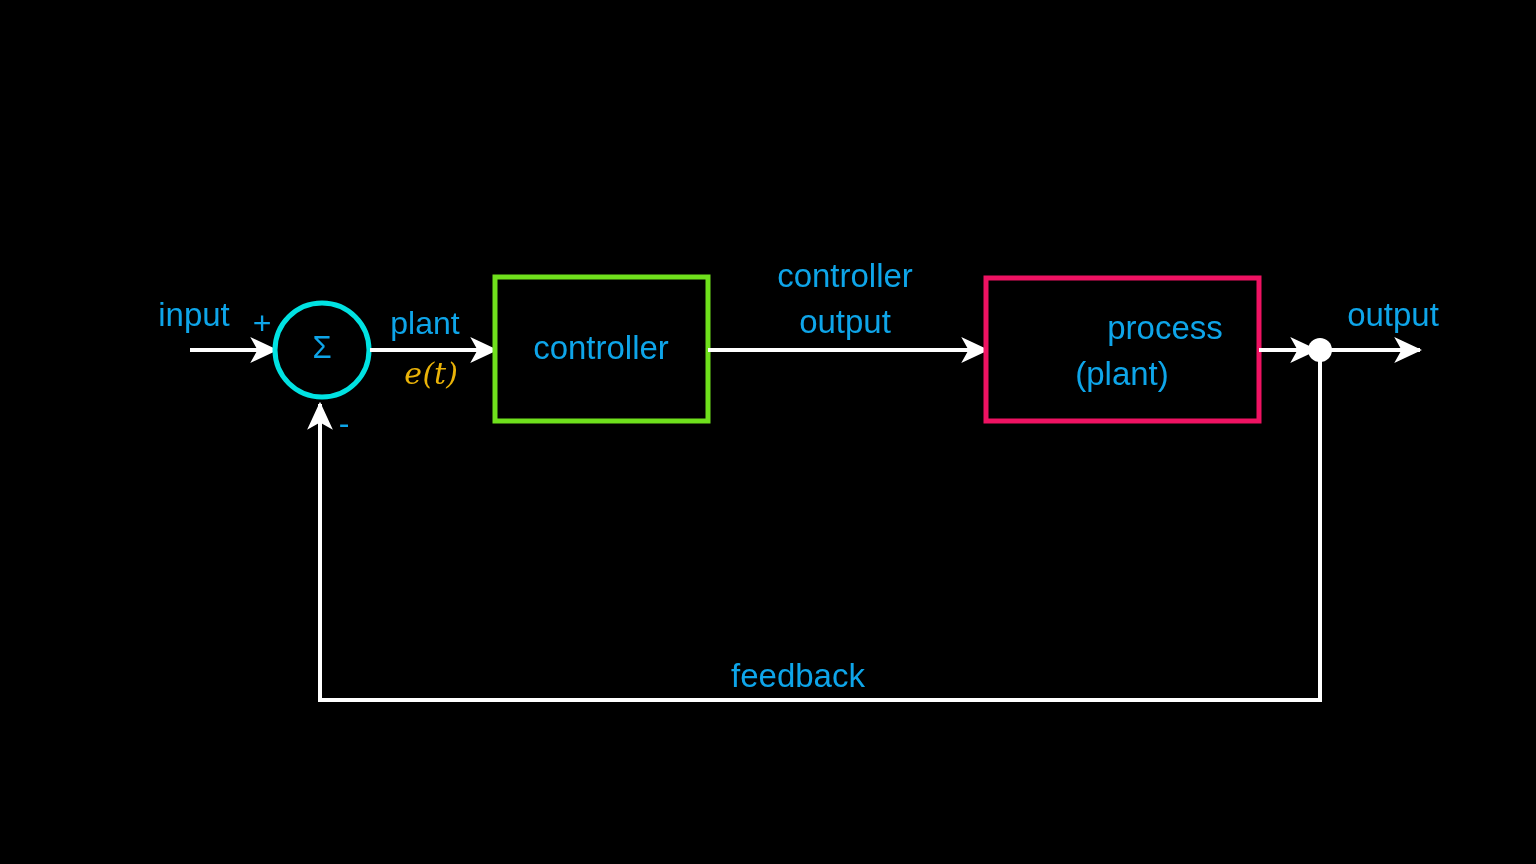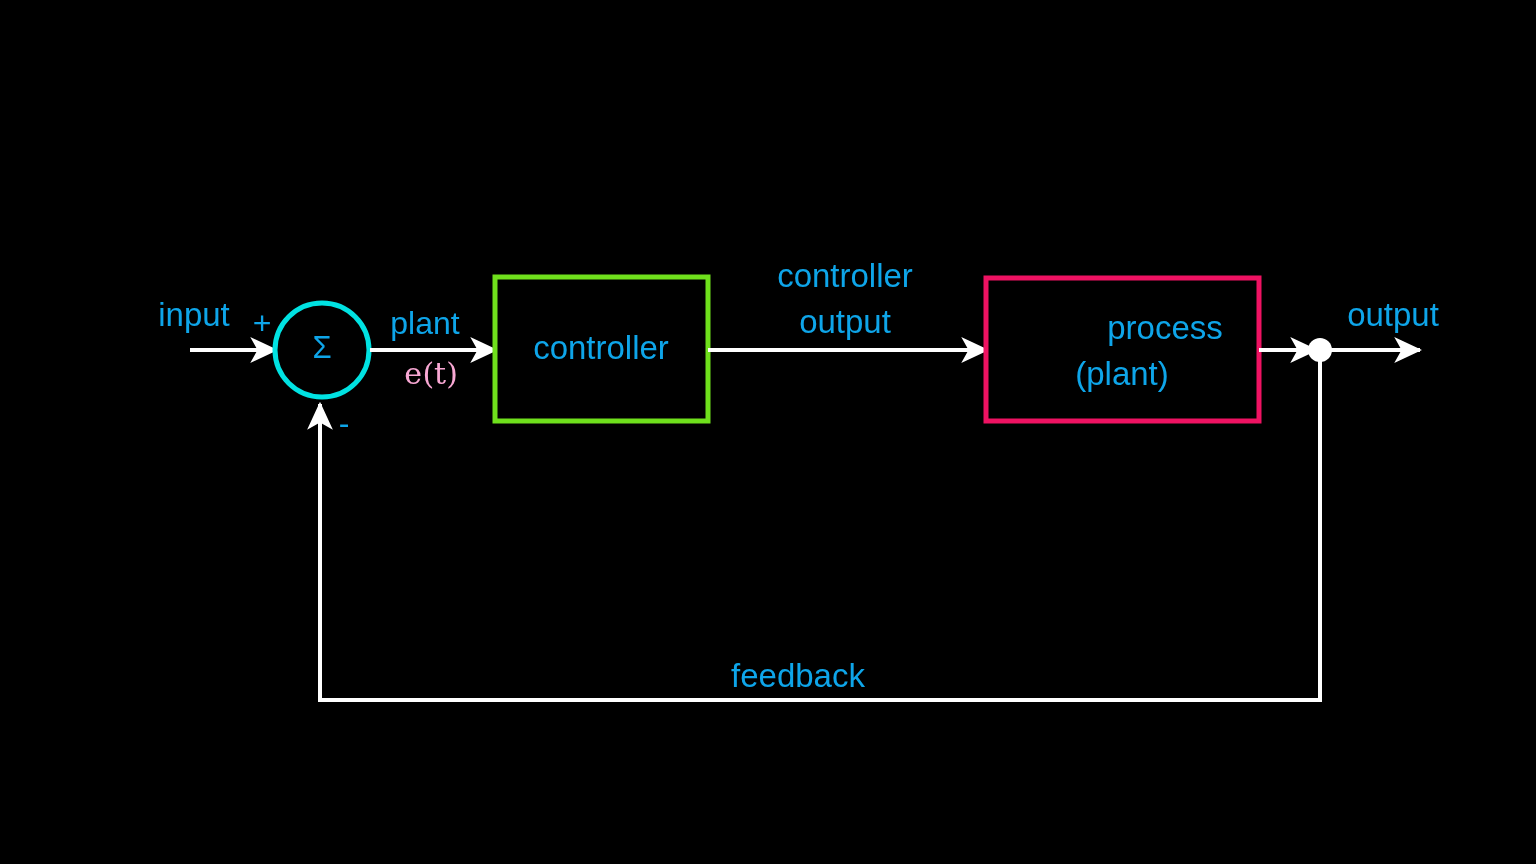--- a/index.html
+++ b/index.html
@@ -70,22 +70,23 @@
   }
   #label-error {
     left: 425px;
     top: 306px;
     font-size: 32px;
   }
   #label-et {
     left: 431px;
     top: 357px;
     font-size: 30px;
-    color: #f9a8d4;
+    color: #eab308;
     font-family: "DejaVu Serif", serif;
+    font-style: italic;
   }
   #label-et .et-var { letter-spacing: 0.5px; }
   #label-controller {
     left: 601px;
     top: 330px;
     font-size: 33px;
   }
   #label-ctrl-out-1 {
     left: 845px;
     top: 258px;

